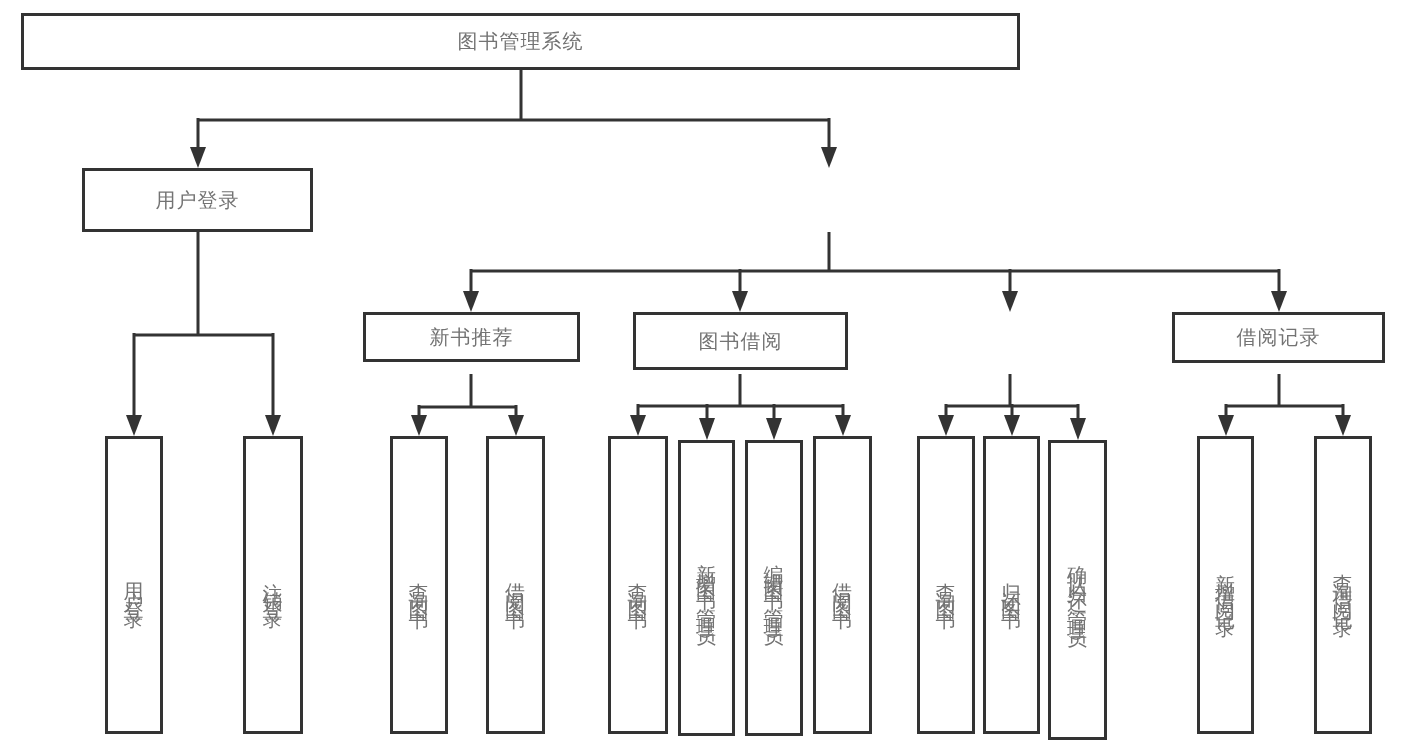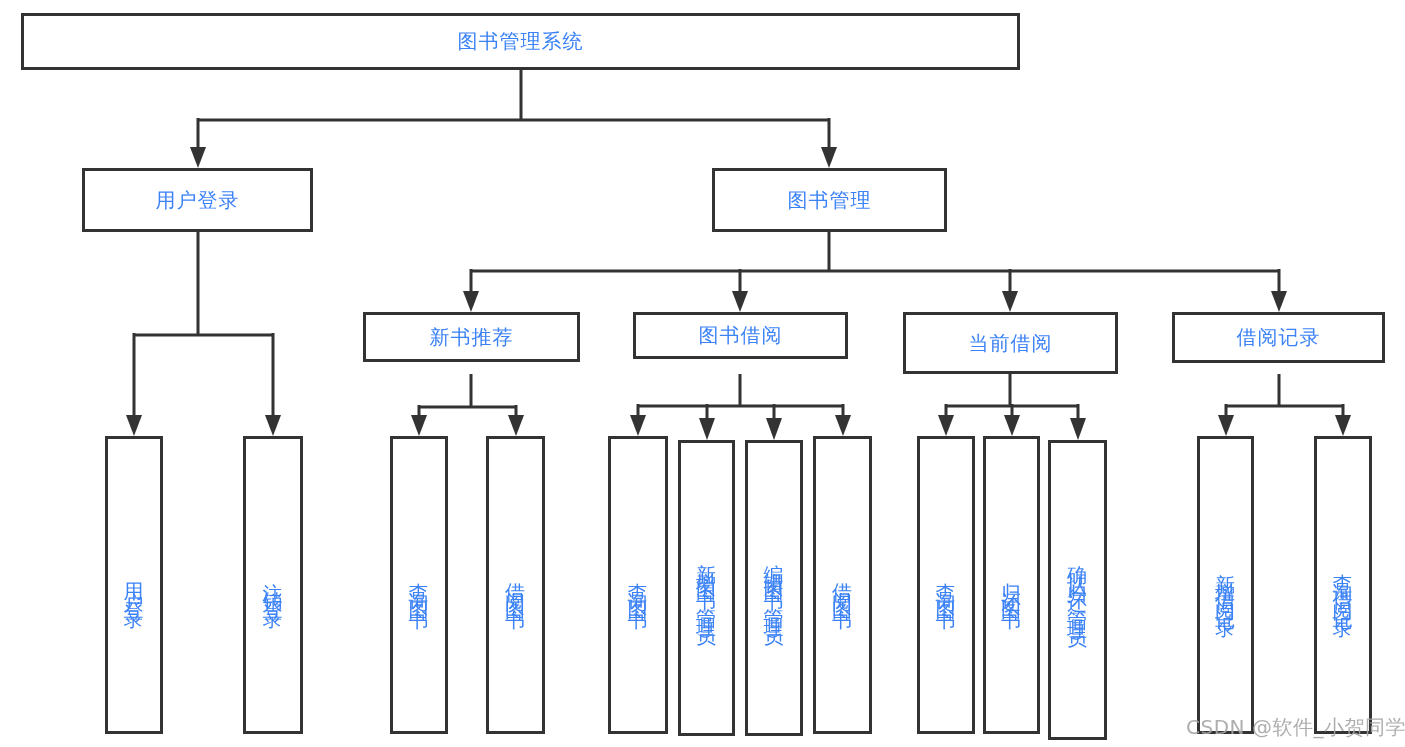--- a/index.html
+++ b/index.html
@@ -21,21 +21,21 @@
   #connectors polygon { fill: #333333; stroke: none; }
   .node {
     position: absolute;
     box-sizing: border-box;
     border: 3px solid #333333;
     background: #ffffff;
     display: flex;
     align-items: center;
     justify-content: center;
     z-index: 1;
-    color: #3b82f6;
+    color: #737373;
   }
   .hbox span {
     font-size: 20px;
     letter-spacing: 1px;
     white-space: nowrap;
   }
   .vbox .vtext {
     writing-mode: vertical-rl;
     text-orientation: mixed;
     font-size: 20px;
@@ -108,32 +108,26 @@
     </g>
   </svg>
 
   <div class="node hbox" style="left:21px;top:13px;width:999px;height:57px">
     <span>图书管理系统</span>
   </div>
 
   <div class="node hbox" style="left:82px;top:168px;width:231px;height:64px">
     <span>用户登录</span>
   </div>
-  <div class="node hbox" style="left:712px;top:168px;width:235px;height:64px">
-    <span>图书管理</span>
-  </div>
 
   <div class="node hbox" style="left:363px;top:312px;width:217px;height:50px">
     <span>新书推荐</span>
   </div>
-  <div class="node hbox" style="left:633px;top:312px;width:215px;height:47px">
+  <div class="node hbox" style="left:633px;top:312px;width:215px;height:58px">
     <span>图书借阅</span>
-  </div>
-  <div class="node hbox" style="left:903px;top:312px;width:215px;height:62px">
-    <span>当前借阅</span>
   </div>
   <div class="node hbox" style="left:1172px;top:312px;width:213px;height:51px">
     <span>借阅记录</span>
   </div>
 
   <div class="node vbox" style="left:105px;top:436px;width:58px;height:298px">
     <span class="vtext">用户登录</span>
   </div>
   <div class="node vbox" style="left:243px;top:436px;width:60px;height:298px">
     <span class="vtext">注销登录</span>
@@ -169,15 +163,14 @@
     <span class="vtext">确认归还（管理员）</span>
   </div>
 
   <div class="node vbox" style="left:1197px;top:436px;width:57px;height:298px">
     <span class="vtext">新增借阅记录</span>
   </div>
   <div class="node vbox" style="left:1314px;top:436px;width:58px;height:298px">
     <span class="vtext">查询借阅记录</span>
   </div>
 
-  <div id="watermark">CSDN @软件_小贺同学</div>
 
 </div>
 
 </body></html>

